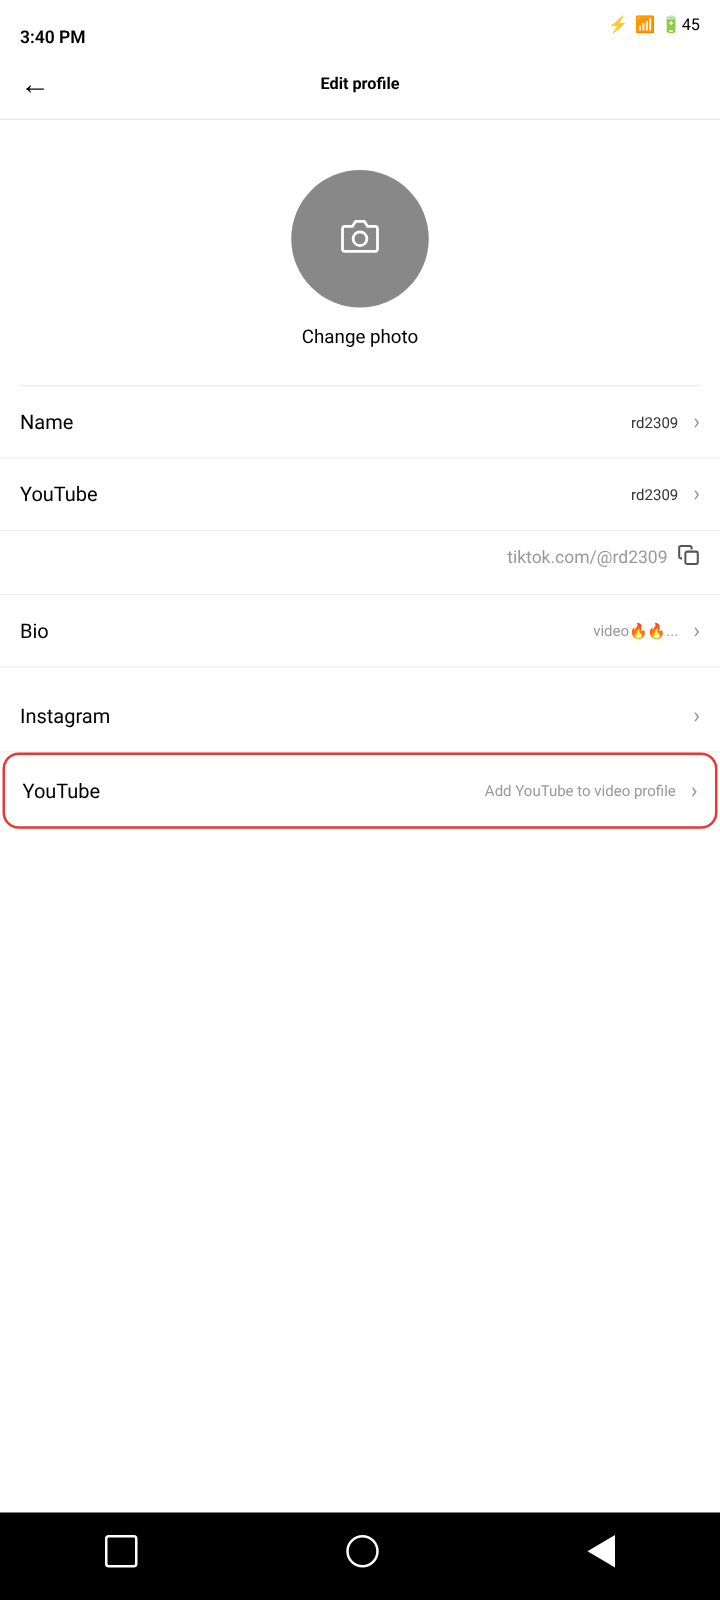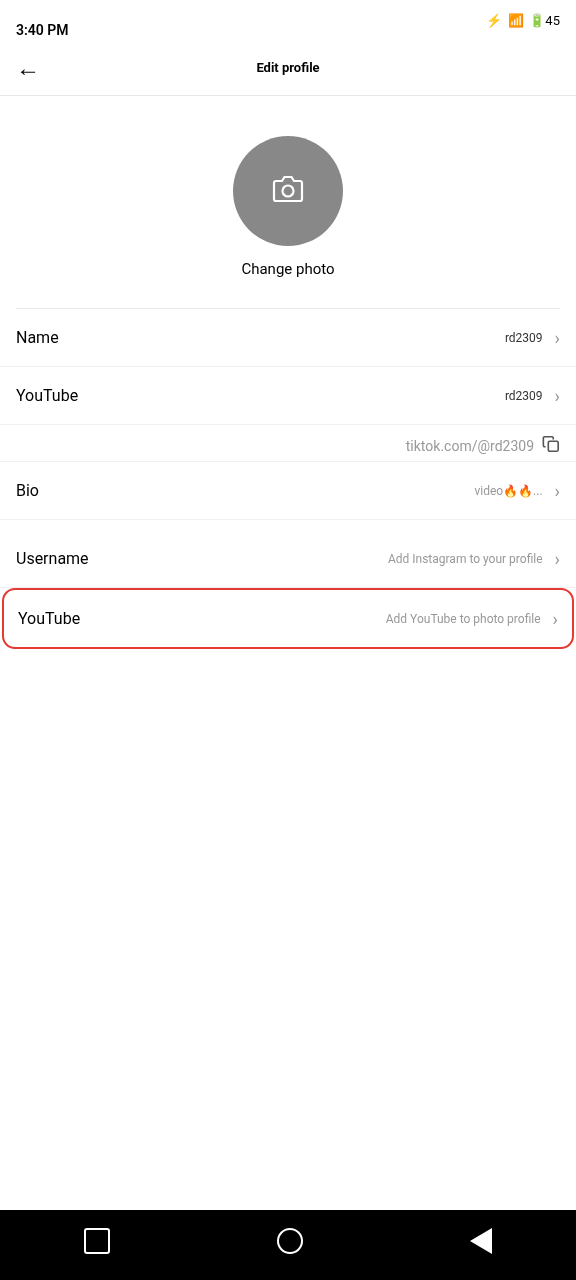--- a/index.html
+++ b/index.html
@@ -160,21 +160,21 @@
       font-size: 18px;
       color: #999;
       margin-left: 4px;
     }
 
     
     .url-row {
       display: flex;
       align-items: center;
       justify-content: flex-end;
-      padding: 10px 16px 4px;
+      padding: 10px 16px 18px;
       border-bottom: 1px solid #f0f0f0;
       gap: 8px;
     }
     .url-text {
       font-size: 14px;
       color: #999;
     }
     .copy-icon {
       font-size: 16px;
       color: #555;
@@ -294,31 +294,30 @@
     <span class="field-label">Bio</span>
     <div class="field-value-row">
       <span class="field-value">video🔥🔥...</span>
       <span class="chevron">›</span>
     </div>
   </div>
 
   <div style="height:10px;background:#fff;"></div>
 
   <div class="field-row">
-    <span class="field-label">Username</span>
-    <div class="field-value-row">
-      <span class="field-value">Add Instagram to your profile</span>
+    <span class="field-label">Instagram</span>
+    <div class="field-value-row">
       <span class="chevron">›</span>
     </div>
   </div>
 
   <div class="field-row youtube-highlighted">
     <span class="field-label">YouTube</span>
     <div class="field-value-row">
-      <span class="field-value">Add YouTube to photo profile</span>
+      <span class="field-value">Add YouTube to video profile</span>
       <span class="chevron">›</span>
     </div>
   </div>
 
 </div>
 
 <div class="bottom-nav">
   <button class="nav-btn">
     <div class="nav-square"></div>
   </button>

